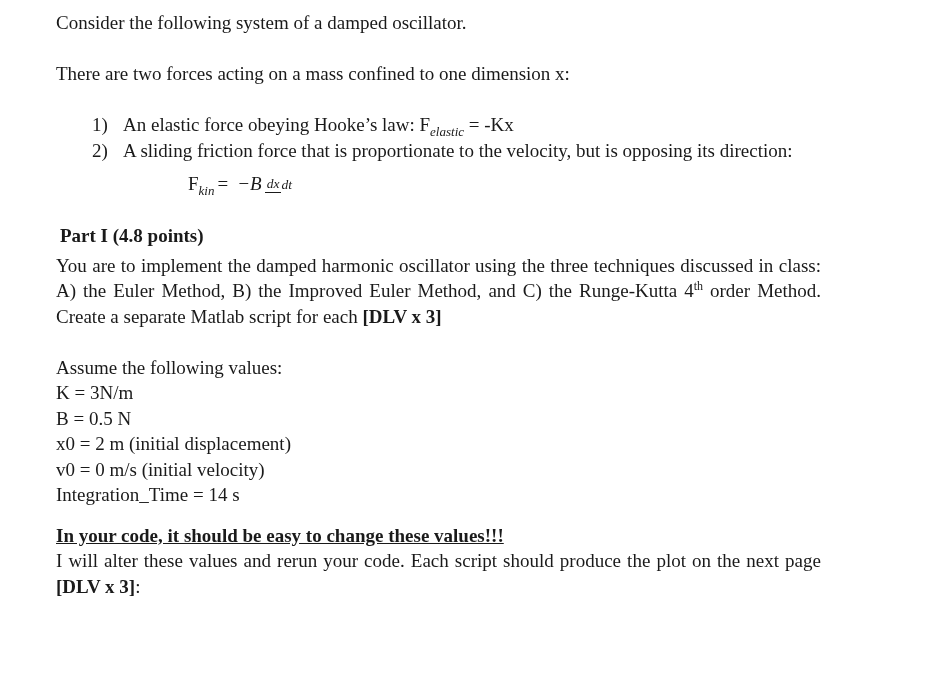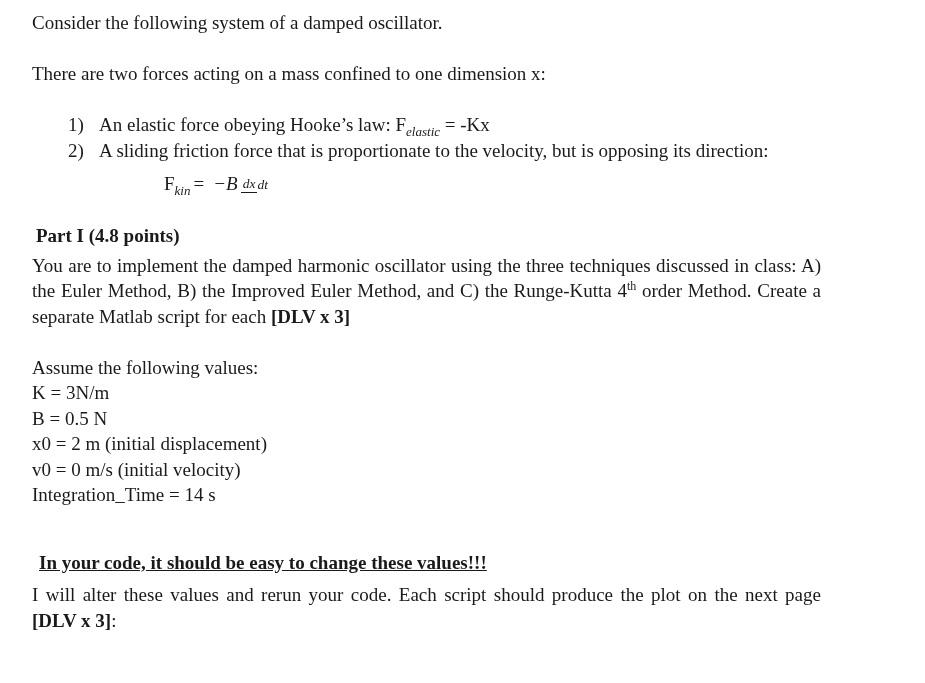--- a/index.html
+++ b/index.html
@@ -13,21 +13,21 @@
     font-family: "Liberation Serif", "DejaVu Serif", serif;
     font-size: 19px;
     line-height: 25.5px;
     color: #1a1a1a;
     overflow: hidden;
   }
   .page {
     box-sizing: border-box;
     width: 925px;
     height: 541px;
-    padding: 10px 104px 0 32px;
+    padding: 10px 104px 0 56px;
   }
   .para {
     margin: 0 0 25.5px 0;
   }
   .nogap {
     margin: 0;
   }
   .justify {
     text-align: justify;
   }
@@ -67,23 +67,23 @@
   }
   .frac-den { padding-top: 1px; }
   .heading {
     font-weight: bold;
     margin: 4px;
   }
   .b { font-weight: bold; margin-top: 39px; }
   .bu {
     font-weight: bold;
     text-decoration: underline;
-    margin: 7px;
+    margin: 0;
   }
-  .values-block { margin: 0 0 42px 0; }
+  .values-block { margin: 0 0 15px 0; }
   .value-line { margin: 0; }
 </style>
 </head>
 <body>
 
 <div class="page">
 
   <p class="para">Consider the following system of a damped oscillator.</p>
 
   <p class="para">There are two forces acting on a mass confined to one dimension x:</p>

